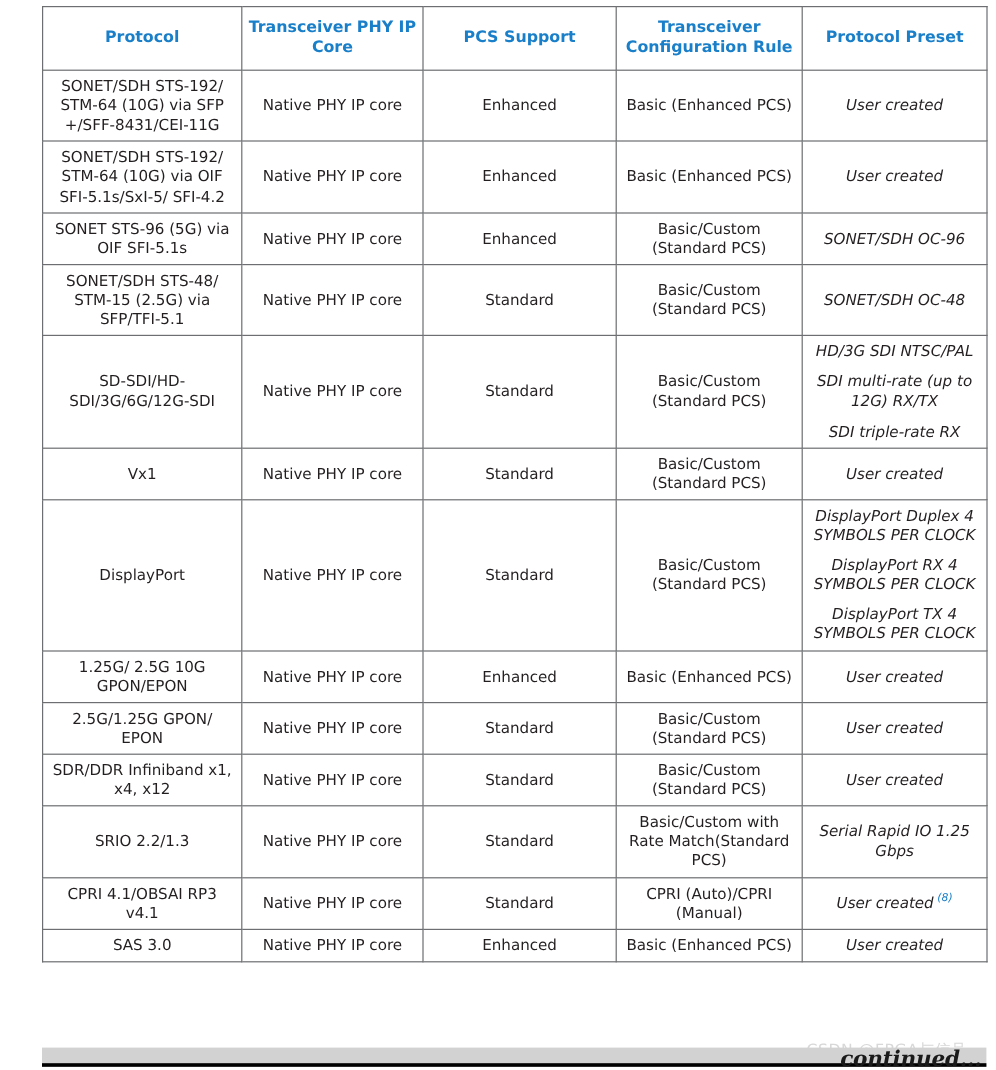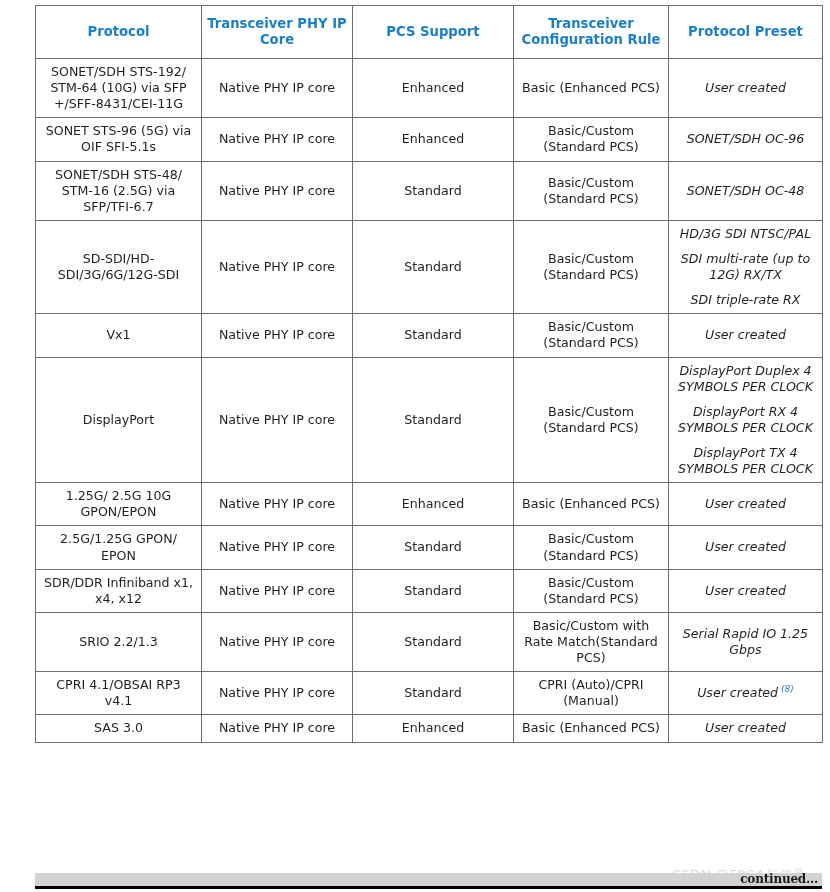--- a/index.html
+++ b/index.html
@@ -75,22 +75,23 @@
     height: 16px;
     background: #d2d2d2;
     border-bottom: 3px solid #000000;
     box-sizing: border-box;
   }
   .continued {
     position: absolute;
     right: 4px;
     top: -1px;
     font-family: "DejaVu Serif", serif;
+    font-style: italic;
     font-weight: bold;
-    font-size: 12px;
+    font-size: 18px;
     color: #1a1a1a;
     letter-spacing: -0.2px;
   }
   .watermark {
     position: absolute;
     left: 672px;
     top: 866px;
     font-family: "DejaVu Sans", sans-serif;
     font-size: 13px;
     color: #d8d8d8;
@@ -126,30 +127,39 @@
           <tr>
             <td>SONET/SDH STS-192/ STM-64 (10G) via SFP +/SFF-8431/CEI-11G</td>
             <td>Native PHY IP core</td>
             <td>Enhanced</td>
             <td>Basic (Enhanced PCS)</td>
             <td>
               <div class="cellpara">User created</div>
             </td>
           </tr>
           <tr>
+            <td>SONET/SDH STS-192/ STM-64 (10G) via OIF SFI-5.1s/SxI-5/ SFI-4.2</td>
+            <td>Native PHY IP core</td>
+            <td>Enhanced</td>
+            <td>Basic (Enhanced PCS)</td>
+            <td>
+              <div class="cellpara">User created</div>
+            </td>
+          </tr>
+          <tr>
             <td>SONET STS-96 (5G) via OIF SFI-5.1s</td>
             <td>Native PHY IP core</td>
             <td>Enhanced</td>
             <td>Basic/Custom (Standard PCS)</td>
             <td>
               <div class="cellpara">SONET/SDH OC-96</div>
             </td>
           </tr>
           <tr>
-            <td>SONET/SDH STS-48/ STM-16 (2.5G) via SFP/TFI-6.7</td>
+            <td>SONET/SDH STS-48/ STM-15 (2.5G) via SFP/TFI-5.1</td>
             <td>Native PHY IP core</td>
             <td>Standard</td>
             <td>Basic/Custom (Standard PCS)</td>
             <td>
               <div class="cellpara">SONET/SDH OC-48</div>
             </td>
           </tr>
           <tr>
             <td>SD-SDI/HD-SDI/3G/6G/12G-SDI</td>
             <td>Native PHY IP core</td>

